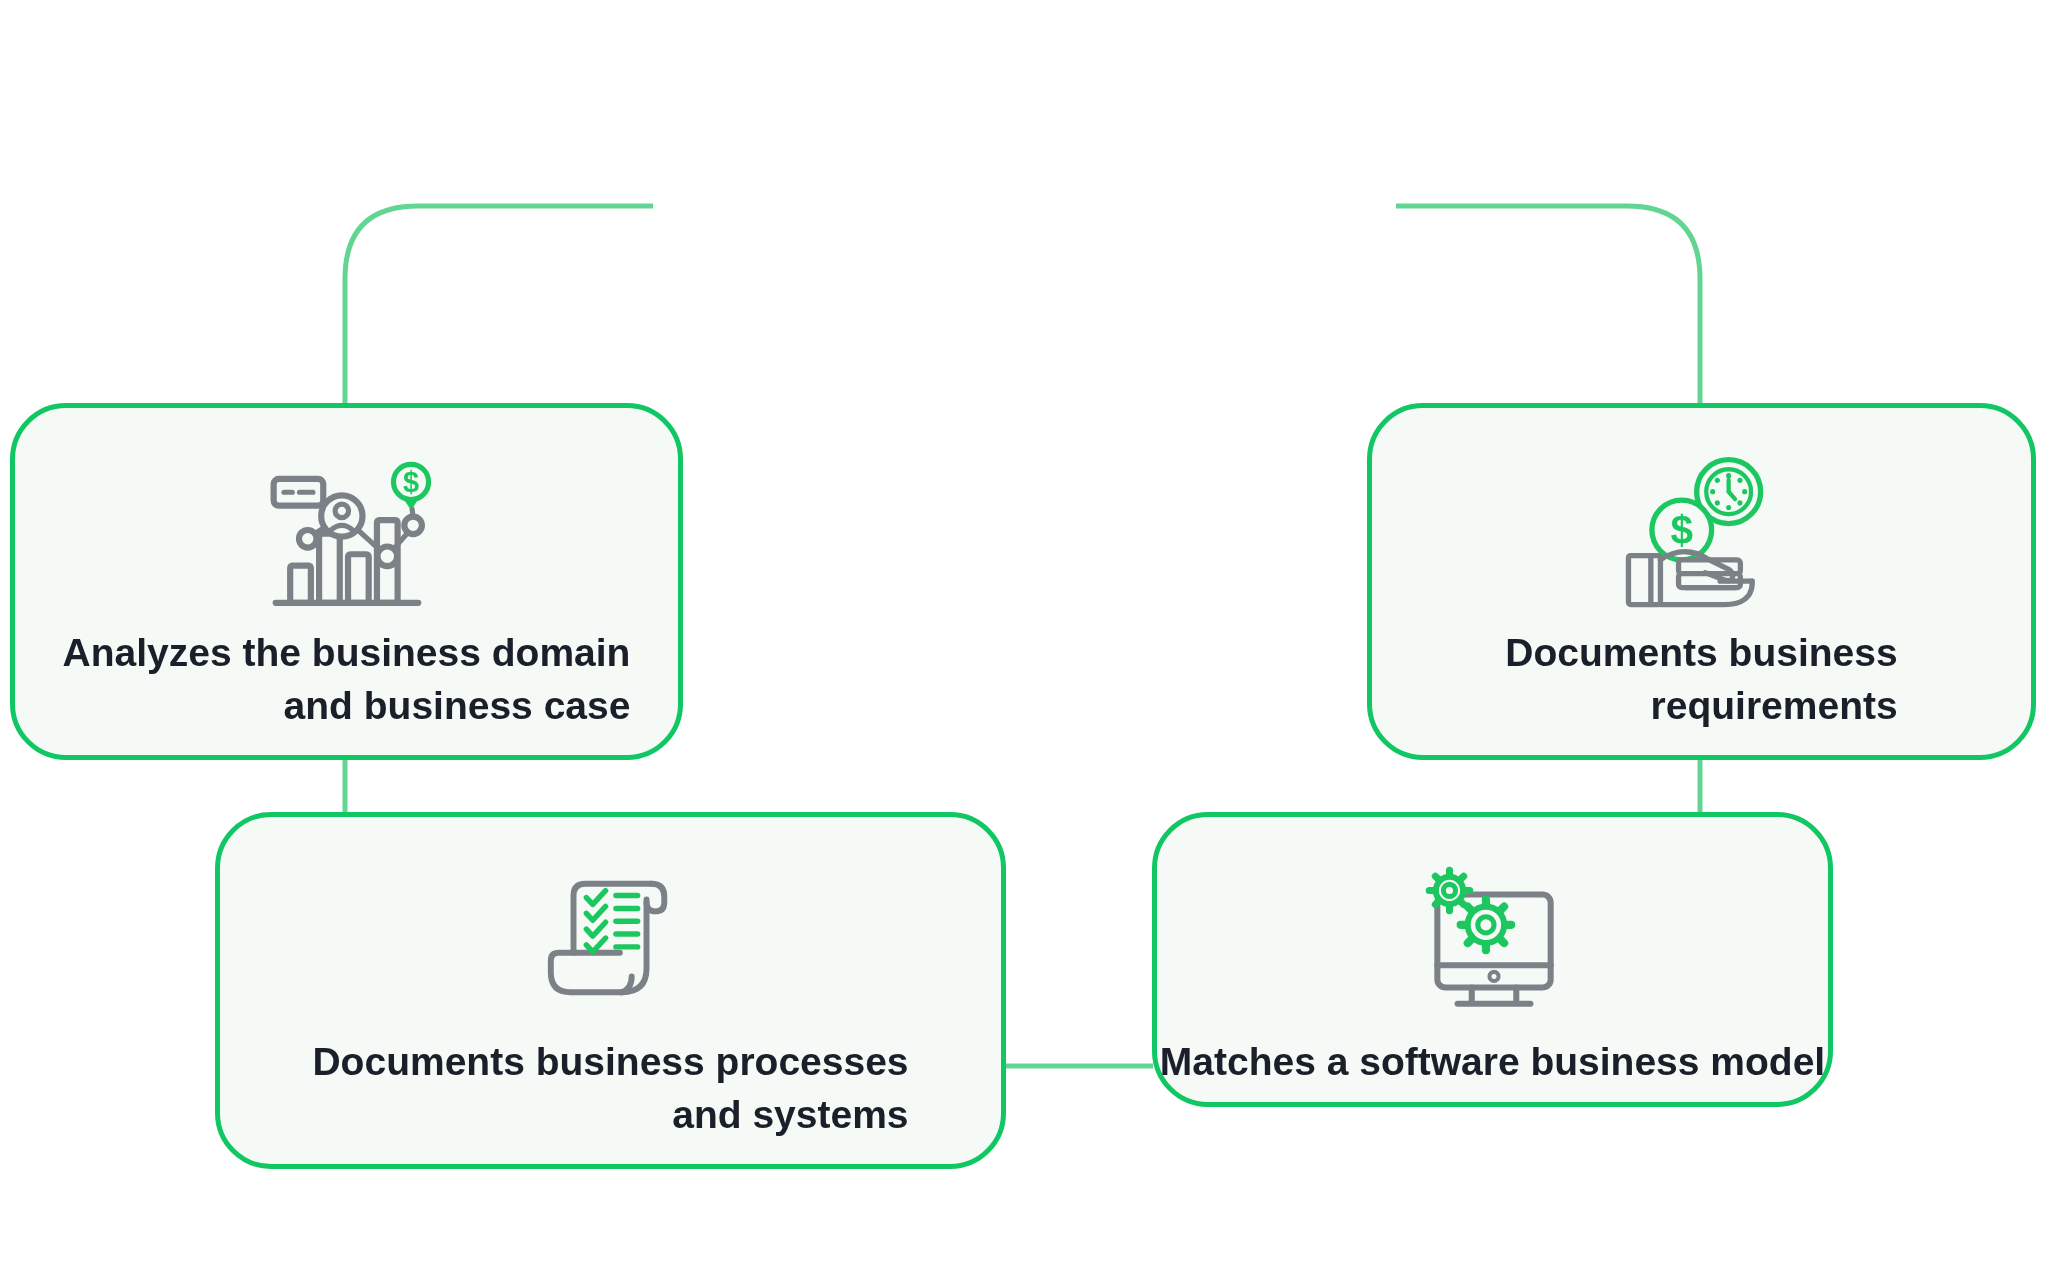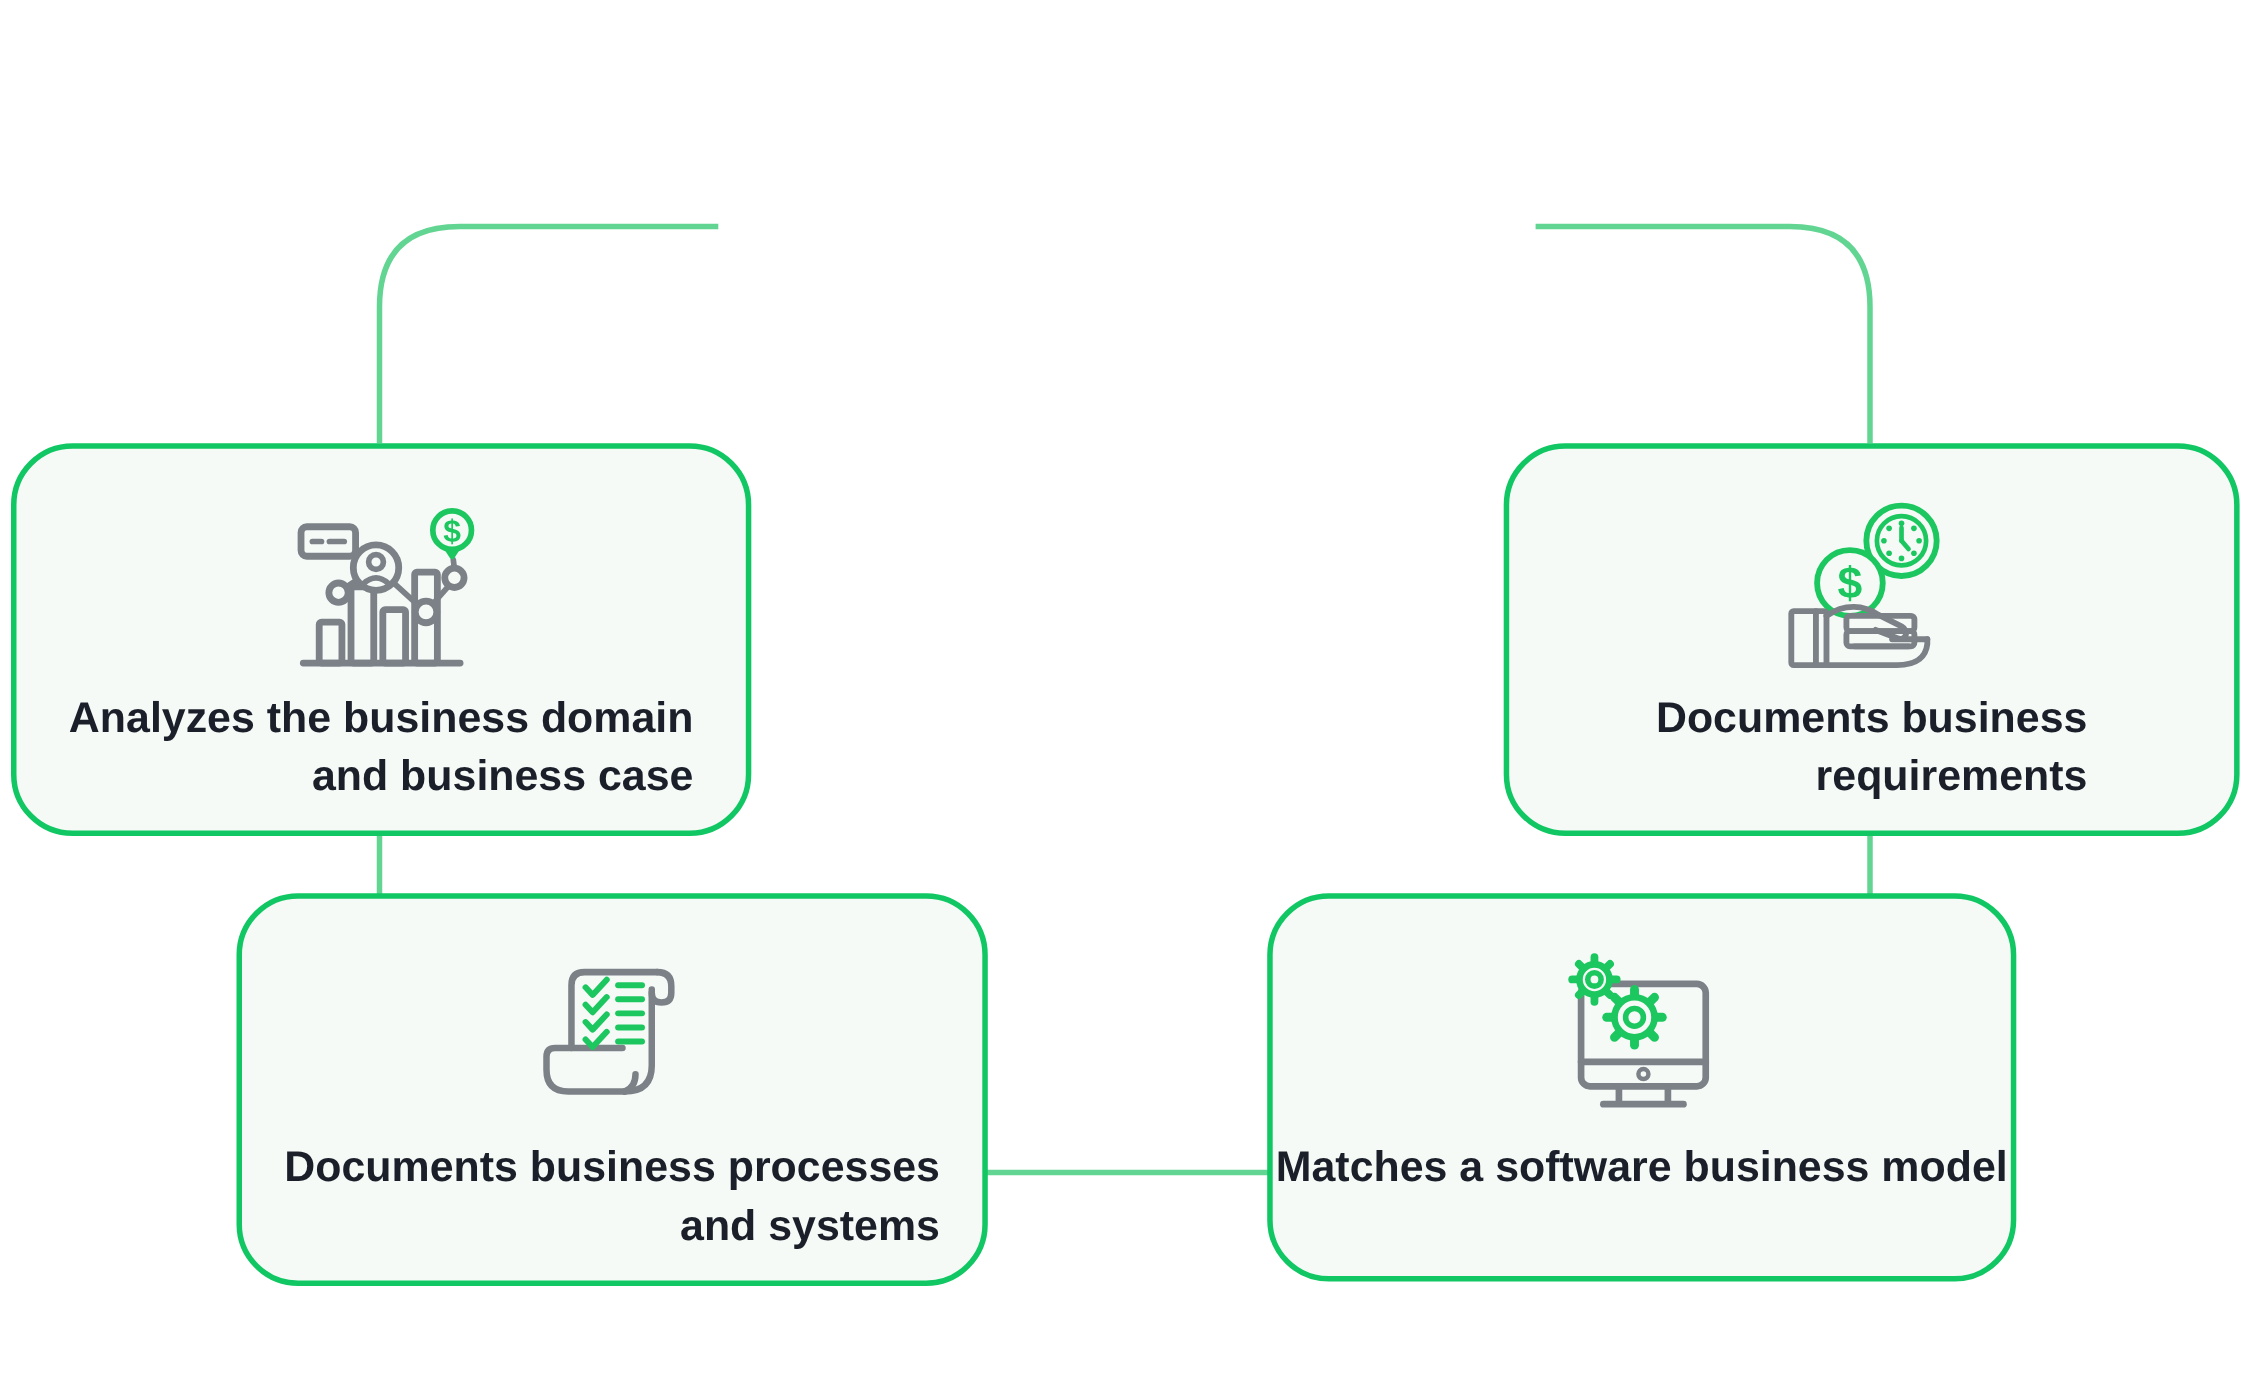--- a/index.html
+++ b/index.html
@@ -34,22 +34,22 @@
   .card{
     position:absolute;
     background:var(--card-bg);
     border:5px solid var(--card-border-green);
     border-radius:56px;
     display:flex;flex-direction:column;align-items:center;
     padding-top:40px;
   }
   .card-analyzes{left:10px;top:403px;width:673px;height:357px;}
   .card-outlines{left:1367px;top:403px;width:669px;height:357px;}
-  .card-documents{left:215px;top:812px;width:683px;height:357px;}
-  .card-matches{left:1152px;top:812px;width:681px;height:353px;}
+  .card-documents{left:215px;top:812px;width:791px;height:357px;}
+  .card-matches{left:1152px;top:812px;width:681px;height:295px;}
   .icon-box{height:164px;display:flex;align-items:center;justify-content:center;}
   .label{
     margin-top:14px;
     text-align:right;
     font-size:39px;line-height:53px;font-weight:700;
     color:var(--card-text);
   }
   .label .lline{display:block;}
   
   .gs4{stroke:var(--icon-gray);stroke-width:4;fill:none;stroke-linecap:round;stroke-linejoin:round;}

